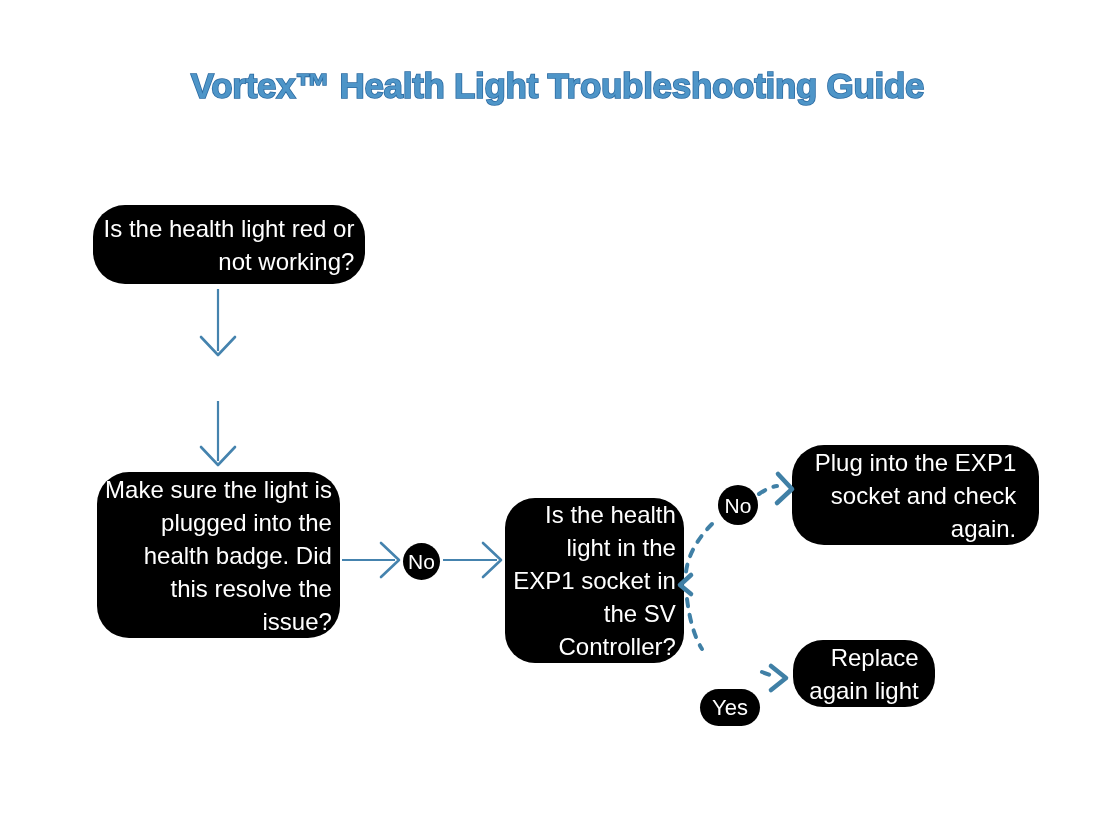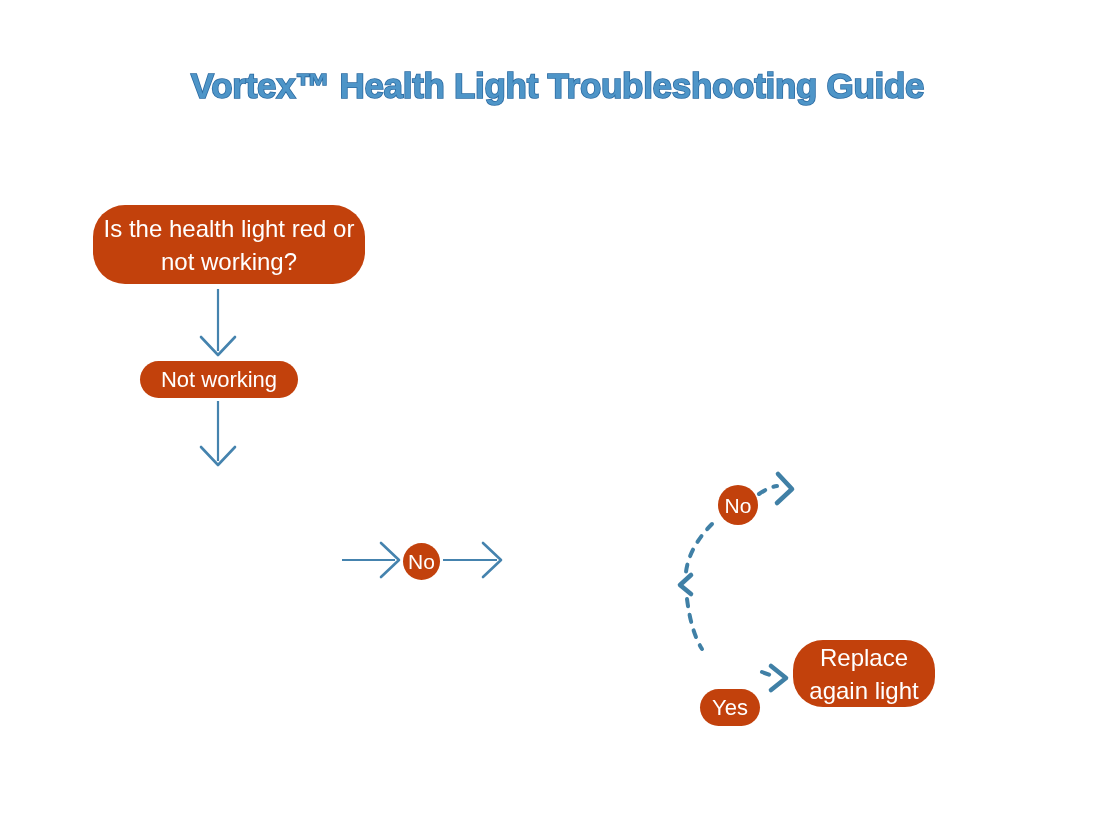--- a/index.html
+++ b/index.html
@@ -23,26 +23,26 @@
     text-align: center;
     font-size: 35px;
     font-weight: bold;
     letter-spacing: -0.3px;
     color: #4E95C8;
     -webkit-text-stroke: 1.6px #2C6BA2;
     paint-order: stroke fill;
   }
   .node {
     position: absolute;
-    background: #c2410c;
+    background: #000000;
     color: #ffffff;
     display: flex;
     align-items: center;
     justify-content: center;
-    text-align: center;
+    text-align: right;
     white-space: pre-line;
     font-size: 24px;
     line-height: 33px;
   }
   .box-q1      { left: 93px;  top: 205px; width: 272px; height: 79px;  border-radius: 32px; }
   .pill-nw     { left: 140px; top: 361px; width: 158px; height: 37px;  border-radius: 19px; font-size: 22px; }
   .box-q2      { left: 97px;  top: 472px; width: 243px; height: 166px; border-radius: 32px; }
   .circle-no1  { left: 403px; top: 543px; width: 37px;  height: 37px;  border-radius: 50%;  font-size: 21px; }
   .box-q3      { left: 505px; top: 498px; width: 179px; height: 165px; border-radius: 30px; }
   .circle-no2  { left: 718px; top: 485px; width: 40px;  height: 40px;  border-radius: 50%;  font-size: 21px; }
@@ -64,24 +64,36 @@
 </style>
 </head>
 <body>
 
 <div class="canvas">
 
   <div class="title">Vortex™ Health Light Troubleshooting Guide</div>
 
   <div class="node box-q1">Is the health light red or
 not working?</div>
-  <div class="node pill-nw">Not working</div>
+  <div class="node box-q2">Make sure the light is
+plugged into the
+health badge. Did
+this resolve the
+issue?</div>
   <div class="node circle-no1">No</div>
+  <div class="node box-q3">Is the health
+light in the
+EXP1 socket in
+the SV
+Controller?</div>
   <div class="node circle-no2">No</div>
   <div class="node pill-yes">Yes</div>
+  <div class="node box-plug">Plug into the EXP1
+socket and check
+again.</div>
   <div class="node box-replace">Replace
 again light</div>
 
   <svg class="connectors" viewBox="0 0 1115 836" xmlns="http://www.w3.org/2000/svg">
 
     <g>
       <line class="solid-line" x1="218" y1="289" x2="218" y2="351"></line>
       <polyline class="solid-head" points="201,337 218,355 235,337"></polyline>
     </g>
 

